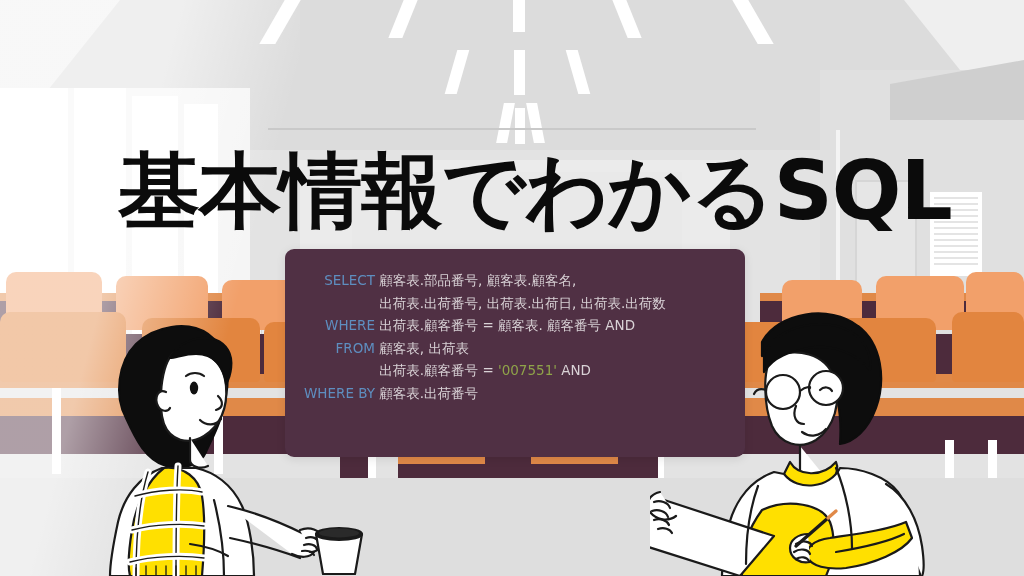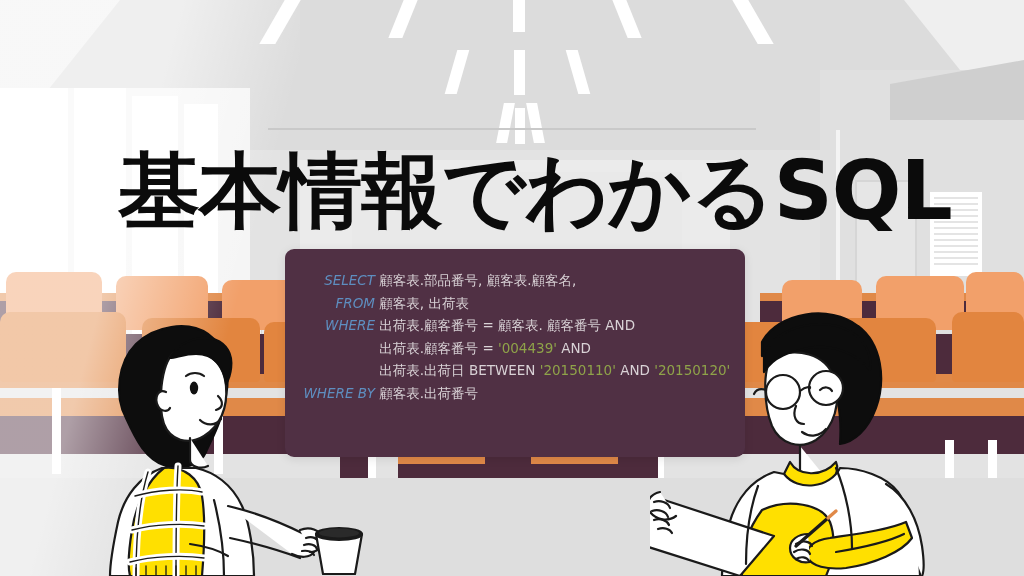--- a/index.html
+++ b/index.html
@@ -135,21 +135,21 @@
     background:#503044; border-radius:9px;
     box-shadow:0 2px 10px rgba(0,0,0,.10);
     padding:20px 16px 0 16px; box-sizing:border-box;
   }
   .code {
     font-family:"DejaVu Sans","Liberation Sans",sans-serif;
     font-size:13.5px; line-height:22.5px; color:#d9d2d6;
     white-space:nowrap;
   }
   .code .ln { display:block; }
-  .kwc  { display:inline-block; width:74px; text-align:right; color:#5e8ec0;font-style:italic; }
+  .kwc  { display:inline-block; width:74px; text-align:right; color:#5e8ec0; }
   .pad  { display:inline-block; width:74px; }
   .str  { color:#8fa349; }
 
   
   .person { position:absolute; }
   svg { display:block; }
 </style>
 </head>
 <body>
 
@@ -265,34 +265,34 @@
   <div class="rule"></div>
   <div class="headline">基本情報でわかるSQL</div>
 
   <div class="code-panel">
     <div class="code">
       <span class="ln">
         <span class="kwc">SELECT</span>
         <span>顧客表.部品番号,  顧客表.顧客名,</span>
       </span>
       <span class="ln">
+        <span class="pad"></span>
+        <span>出荷表.出荷番号, 出荷表.出荷日,  出荷表.出荷数</span>
+      </span>
+      <span class="ln">
+        <span class="kwc">WHERE</span>
+        <span>出荷表.顧客番号 = 顧客表. 顧客番号 AND</span>
+      </span>
+      <span class="ln">
         <span class="kwc">FROM</span>
         <span>顧客表, 出荷表</span>
       </span>
       <span class="ln">
-        <span class="kwc">WHERE</span>
-        <span>出荷表.顧客番号 = 顧客表. 顧客番号 AND</span>
-      </span>
-      <span class="ln">
         <span class="pad"></span>
-        <span>出荷表.顧客番号 = </span><span class="str">'004439'</span><span> AND</span>
-      </span>
-      <span class="ln">
-        <span class="pad"></span>
-        <span>出荷表.出荷日 BETWEEN </span><span class="str">'20150110'</span><span> AND </span><span class="str">'20150120'</span>
+        <span>出荷表.顧客番号 = </span><span class="str">'007551'</span><span> AND</span>
       </span>
       <span class="ln">
         <span class="kwc">WHERE BY</span>
         <span>顧客表.出荷番号</span>
       </span>
     </div>
   </div>
 
   <div class="person" style="left:78px; top:300px;">
     <svg width="300" height="276" viewBox="0 0 300 276">

